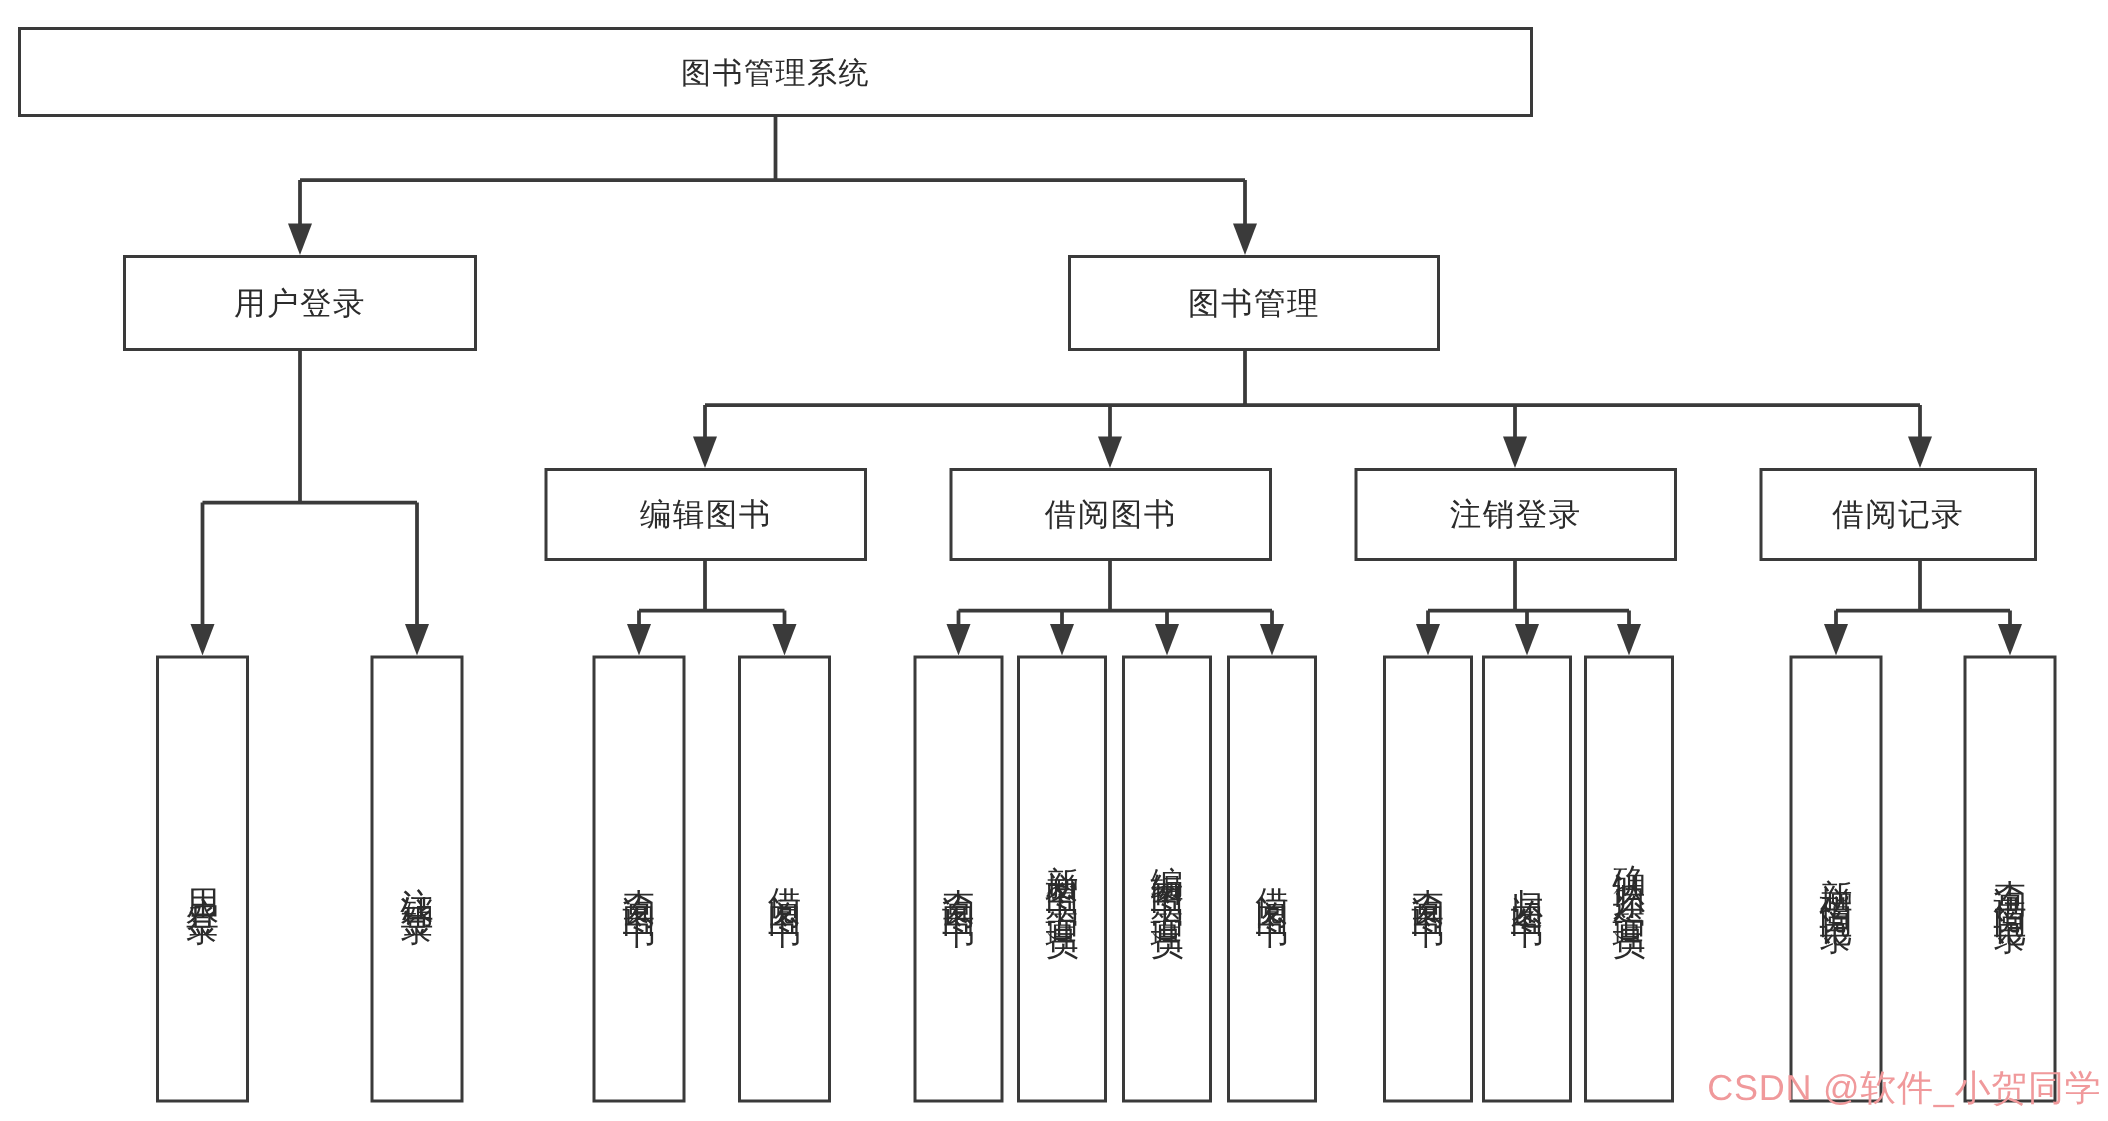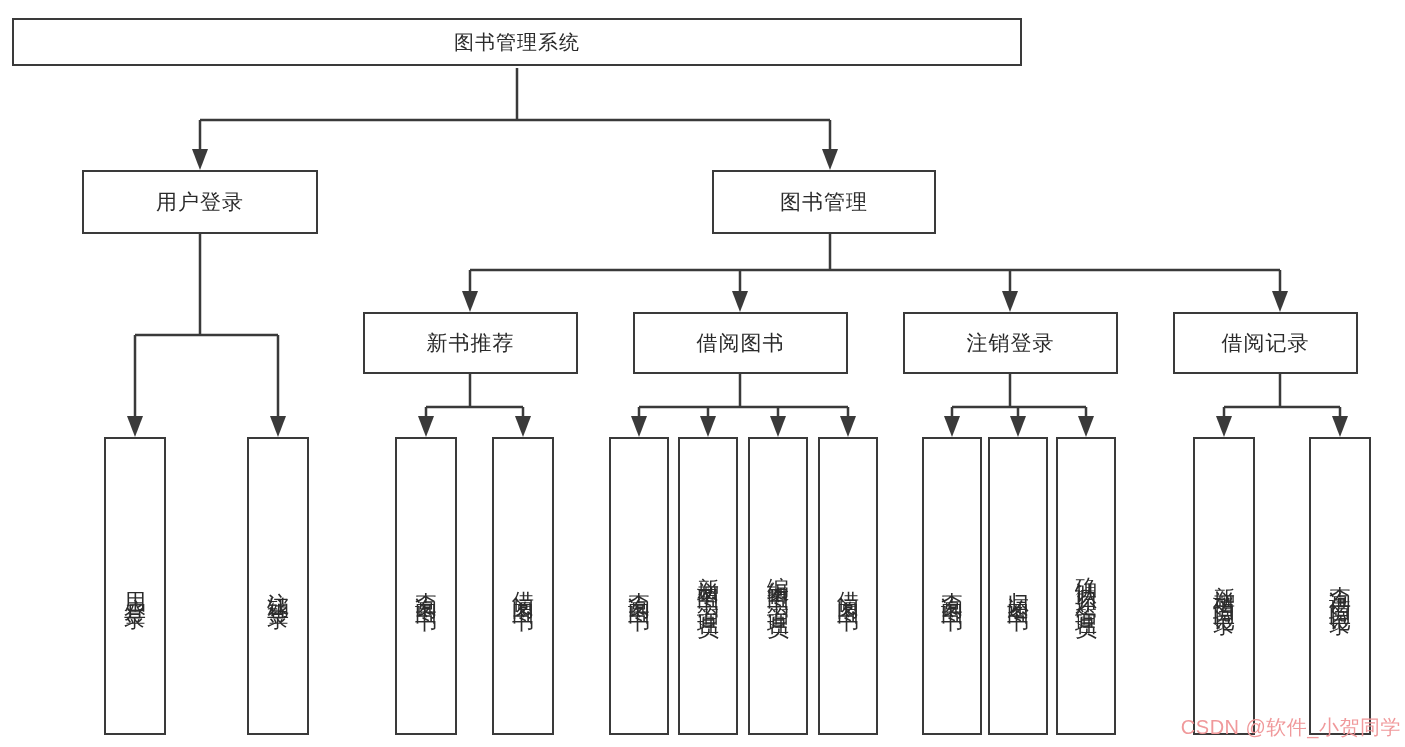--- a/index.html
+++ b/index.html
@@ -36,21 +36,21 @@
     text-orientation: mixed;
     font-size: 22px;
     letter-spacing: 6px;
     white-space: normal;
     line-height: 1;
   }
   .watermark {
     position: absolute;
     right: 4px;
     bottom: 6px;
-    font-size: 20px;
+    font-size: 24px;
     color: #f0999b;
     letter-spacing: 0.5px;
     z-index: 5;
   }
 </style>
 </head>
 <body>
 
 <div class="canvas">
 
@@ -87,26 +87,26 @@
       <polygon points="770,416 786,416 778,437"></polygon>
       <polygon points="840,416 856,416 848,437"></polygon>
       <polygon points="944,416 960,416 952,437"></polygon>
       <polygon points="1010,416 1026,416 1018,437"></polygon>
       <polygon points="1078,416 1094,416 1086,437"></polygon>
       <polygon points="1216,416 1232,416 1224,437"></polygon>
       <polygon points="1332,416 1348,416 1340,437"></polygon>
     </g>
   </svg>
 
-  <div class="node root" style="left:12px; top:18px; width:1010px; height:48px;">图书管理系统</div>
+  <div class="node root" style="left:12px; top:18px; width:1010px; height:60px;">图书管理系统</div>
 
   <div class="node" style="left:82px; top:170px; width:236px; height:64px;">用户登录</div>
-  <div class="node" style="left:712px; top:170px; width:224px; height:64px;">图书管理</div>
+  <div class="node" style="left:712px; top:170px; width:248px; height:64px;">图书管理</div>
 
-  <div class="node" style="left:363px; top:312px; width:215px; height:62px;">新书推荐</div>
+  <div class="node" style="left:363px; top:312px; width:215px; height:62px;">编辑图书</div>
   <div class="node" style="left:633px; top:312px; width:215px; height:62px;">借阅图书</div>
   <div class="node" style="left:903px; top:312px; width:215px; height:62px;">注销登录</div>
   <div class="node" style="left:1173px; top:312px; width:185px; height:62px;">借阅记录</div>
 
   <div class="node v" style="left:104px; top:437px; width:62px; height:298px;">用户登录</div>
   <div class="node v" style="left:247px; top:437px; width:62px; height:298px;">注销登录</div>
 
   <div class="node v" style="left:395px; top:437px; width:62px; height:298px;">查询图书</div>
   <div class="node v" style="left:492px; top:437px; width:62px; height:298px;">借阅图书</div>
 

